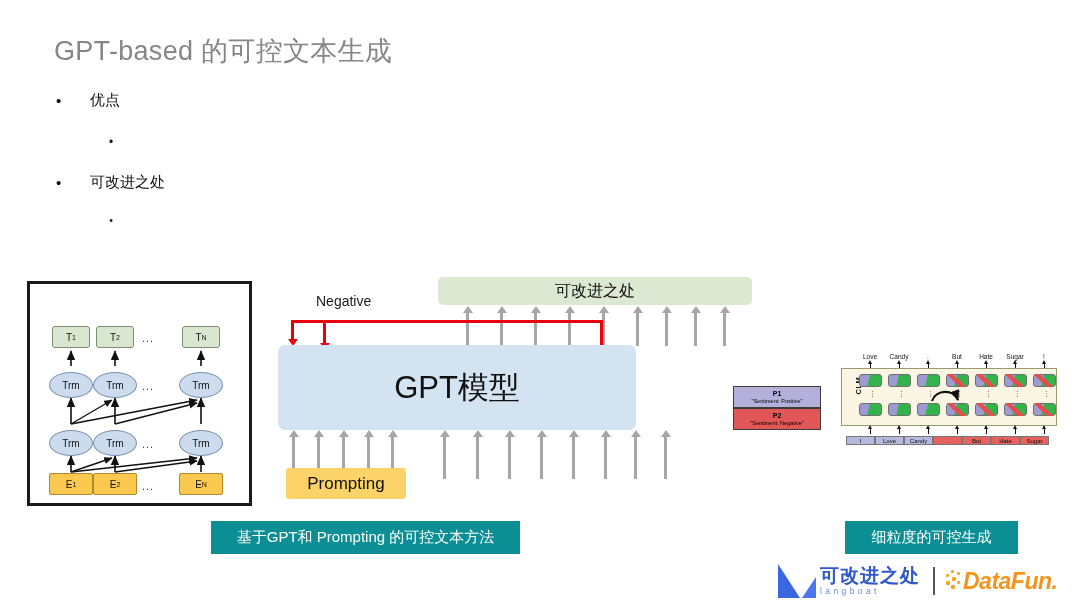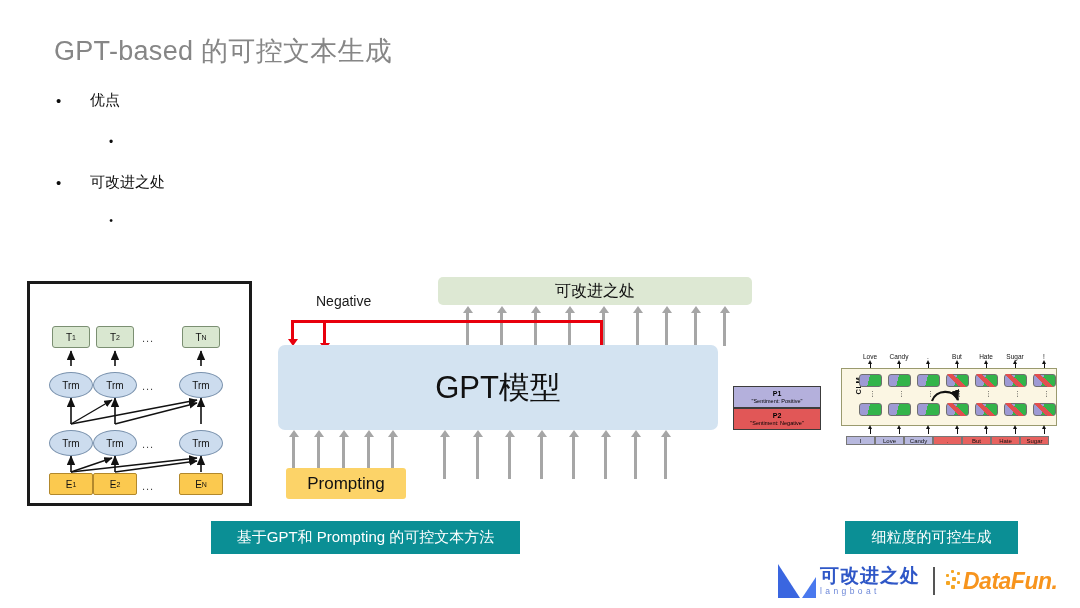--- a/index.html
+++ b/index.html
@@ -68,21 +68,21 @@
   .ell{ position:absolute; font-size:11px; color:#444; letter-spacing:1px; }
 
   
   .target-box{
     position:absolute; left:438px; top:277px; width:314px; height:28px;
     background:#dde8d3; border-radius:5px;
     display:flex; align-items:center; justify-content:center;
     font-size:16px; color:#111;
   }
   .gpt-model-box{
-    position:absolute; left:278px; top:345px; width:440px; height:85px;
+    position:absolute; left:278px; top:345px; width:358px; height:85px;
     background:#d3e3f1; border-radius:7px;
     display:flex; align-items:center; justify-content:center;
     font-size:31px; color:#111;
   }
   .prompting-box{
     position:absolute; left:286px; top:468px; width:120px; height:31px;
     background:#fcd368; border-radius:3px;
     display:flex; align-items:center; justify-content:center;
     font-size:17px; color:#111;
   }

